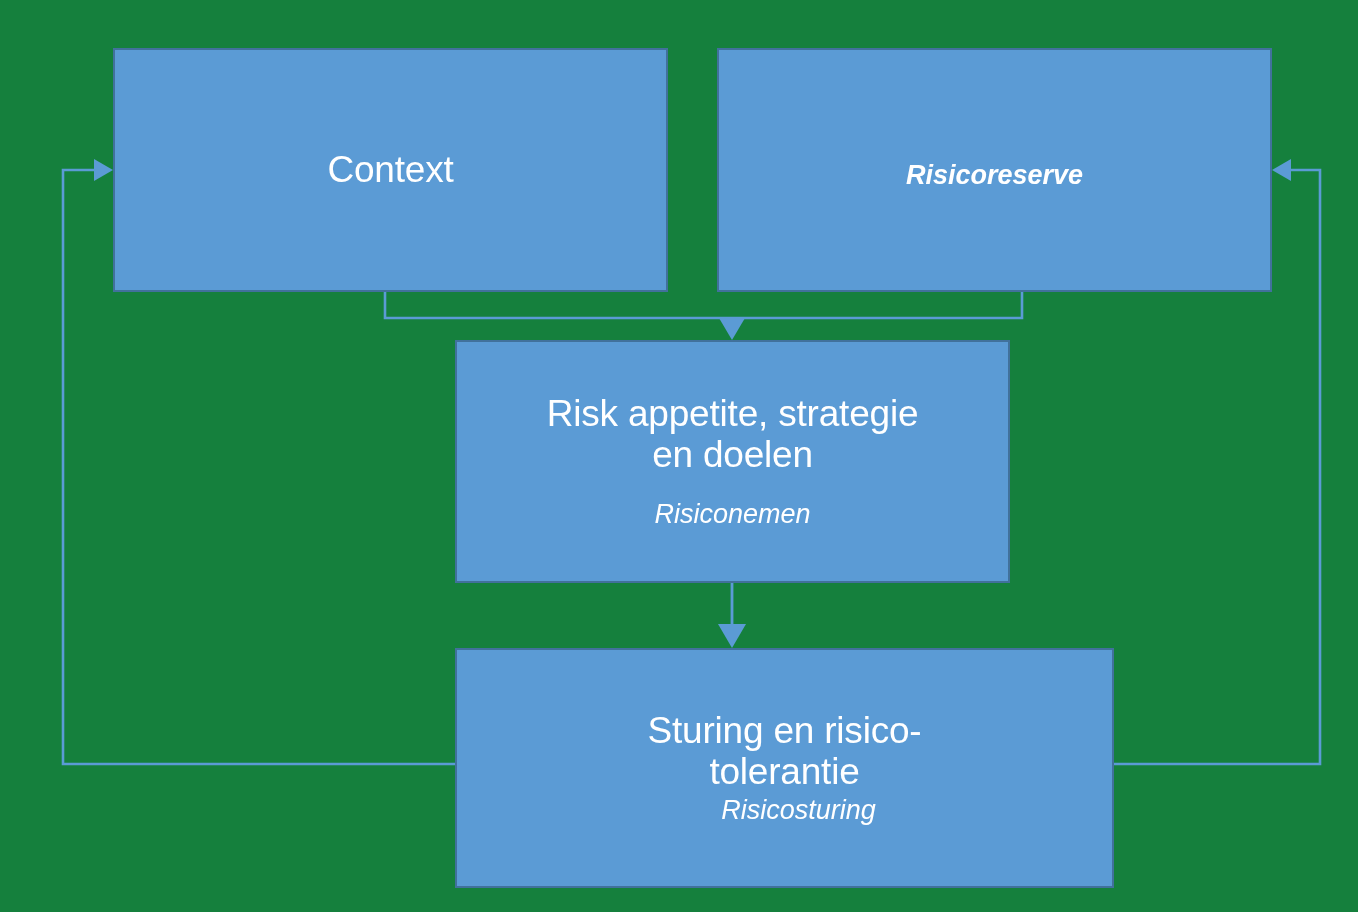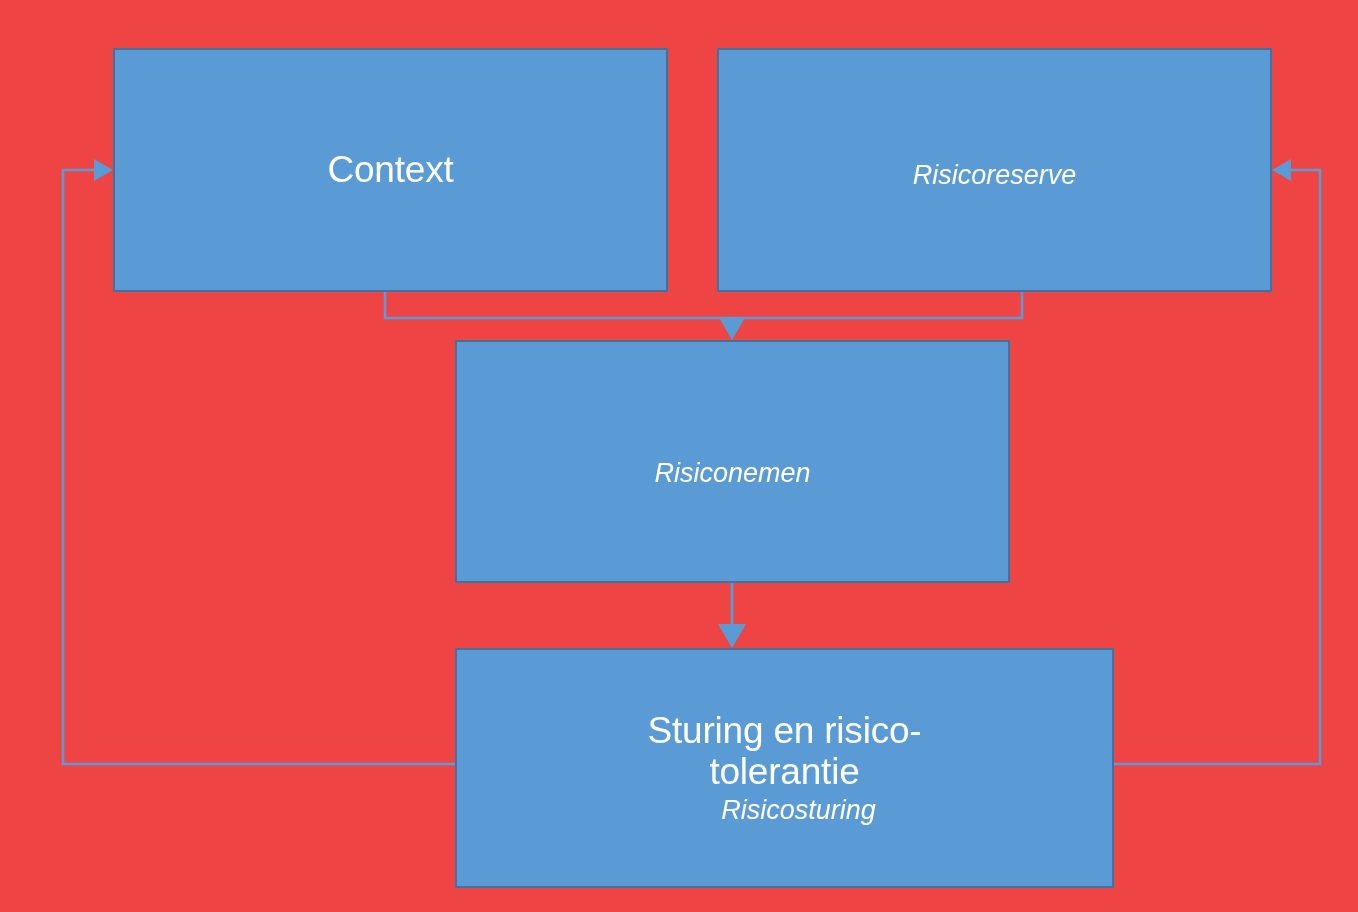--- a/index.html
+++ b/index.html
@@ -8,21 +8,21 @@
     padding: 0;
     background: #ffffff;
   }
   body {
     font-family: "Liberation Sans", sans-serif;
   }
   #canvas {
     position: relative;
     width: 1358px;
     height: 912px;
-    background: #ef4444;
+    background: #15803d;
     overflow: hidden;
   }
   .diagram-svg {
     position: absolute;
     left: 0;
     top: 0;
     width: 1358px;
     height: 912px;
   }
   .node {
@@ -73,21 +73,21 @@
     height: 243px;
   }
   #node-steering {
     left: 455px;
     top: 648px;
     width: 659px;
     height: 240px;
   }
   #node-risk-appetite .node-subtitle { margin-top: 24px; }
   #node-context .node-subtitle { margin-top: 2px; }
-  #node-risk-capacity .node-subtitle { margin-top: 12px; }
+  #node-risk-capacity .node-subtitle { margin-top: 12px; font-weight: bold; }
   #node-steering .node-subtitle { margin-top: 2px; margin-left: 28px; }
 </style>
 </head>
 <body>
 
 <div id="canvas">
 
   <svg class="diagram-svg" viewBox="0 0 1358 912" xmlns="http://www.w3.org/2000/svg">
 
     <g>
@@ -114,20 +114,22 @@
 
   <div class="node" id="node-context">
     <div class="node-title">Context</div>
   </div>
 
   <div class="node" id="node-risk-capacity">
     <div class="node-subtitle">Risicoreserve</div>
   </div>
 
   <div class="node" id="node-risk-appetite">
+    <div class="node-title">Risk appetite, strategie
+en doelen</div>
     <div class="node-subtitle">Risiconemen</div>
   </div>
 
   <div class="node" id="node-steering">
     <div class="node-title">Sturing en risico-
 tolerantie</div>
     <div class="node-subtitle">Risicosturing</div>
   </div>
 
 </div>

